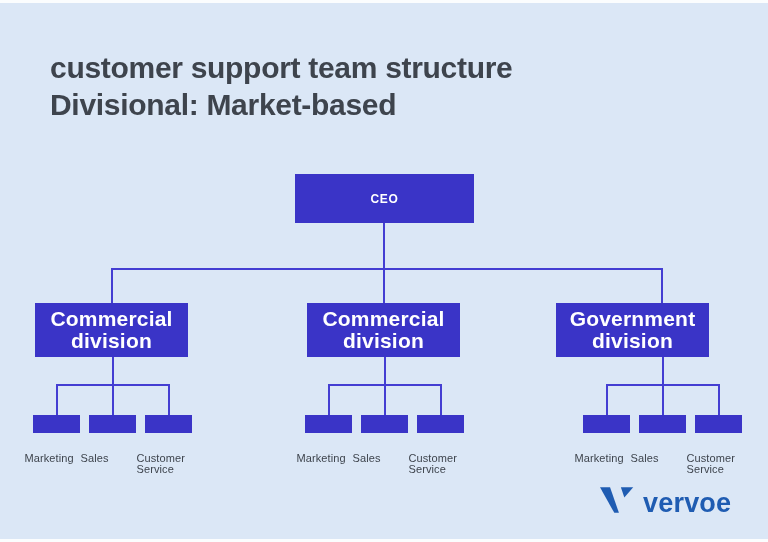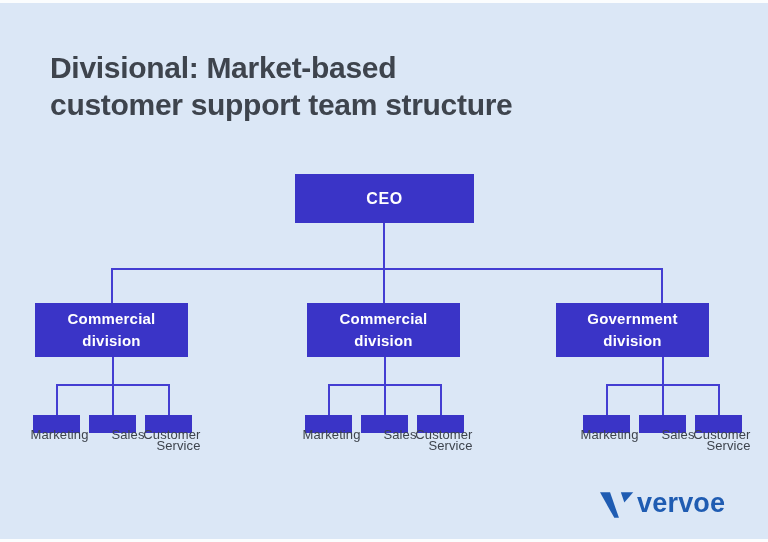--- a/index.html
+++ b/index.html
@@ -29,57 +29,57 @@
     color:var(--ink);letter-spacing:-0.3px;
   }
   .title span{display:block}
 
   .box{
     position:absolute;background:var(--box);color:#fff;
     display:flex;flex-direction:column;align-items:center;justify-content:center;
     text-align:center;
   }
   .ceo{left:295px;top:174px;width:179px;height:49px;
-       font-size:16px;font-weight:600;letter-spacing:.6px}
+       font-size:12px;font-weight:600;letter-spacing:.6px}
   .division{top:303px;width:153px;height:54px;
-       font-size:15px;font-weight:600;line-height:22px;letter-spacing:.2px}
+       font-size:21px;font-weight:600;line-height:22px;letter-spacing:.2px}
   .division span{display:block}
 
   .vline{position:absolute;width:2px;background:var(--line)}
   .hline{position:absolute;height:2px;background:var(--line)}
 
   .subtree{position:absolute;top:357px;width:159px;height:110px}
   .st-stem{left:78.5px;top:0;height:58px}
   .st-h{left:22.5px;top:27px;width:114px}
   .st-dl{left:22.5px;top:27px;height:31px}
   .st-dr{left:134.5px;top:27px;height:31px}
   .subbox{position:absolute;top:58px;width:47px;height:18px;background:var(--box)}
   .sublabel{
-    position:absolute;top:72px;width:64px;
-    text-align:right;font-size:13px;line-height:11px;
+    position:absolute;top:96px;width:64px;
+    text-align:left;font-size:11px;line-height:11px;
     font-weight:500;color:var(--ink);letter-spacing:.1px;
   }
 
   .logo{position:absolute;left:600px;top:487px;height:32px;
-        display:flex;align-items:flex-end;gap:3px}
+        display:flex;align-items:flex-start;gap:9px}
   .logo svg{display:block}
   .logo-text{font-size:27px;font-weight:800;color:var(--logo);
              letter-spacing:.2px;line-height:32px}
 </style>
 </head>
 <body>
 
 <div class="canvas">
 
   <div class="edge top"></div>
   <div class="edge bottom"></div>
 
   <h1 class="title">
+    <span>customer support team structure</span>
     <span>Divisional: Market-based</span>
-    <span>customer support team structure</span>
   </h1>
 
   <div class="box ceo">
     <span>CEO</span>
   </div>
 
   <div class="vline" style="left:383px;top:223px;height:45px"></div>
   <div class="hline" style="left:111px;top:268px;width:552px"></div>
   <div class="vline" style="left:111px;top:268px;height:35px"></div>
   <div class="vline" style="left:383px;top:268px;height:35px"></div>

